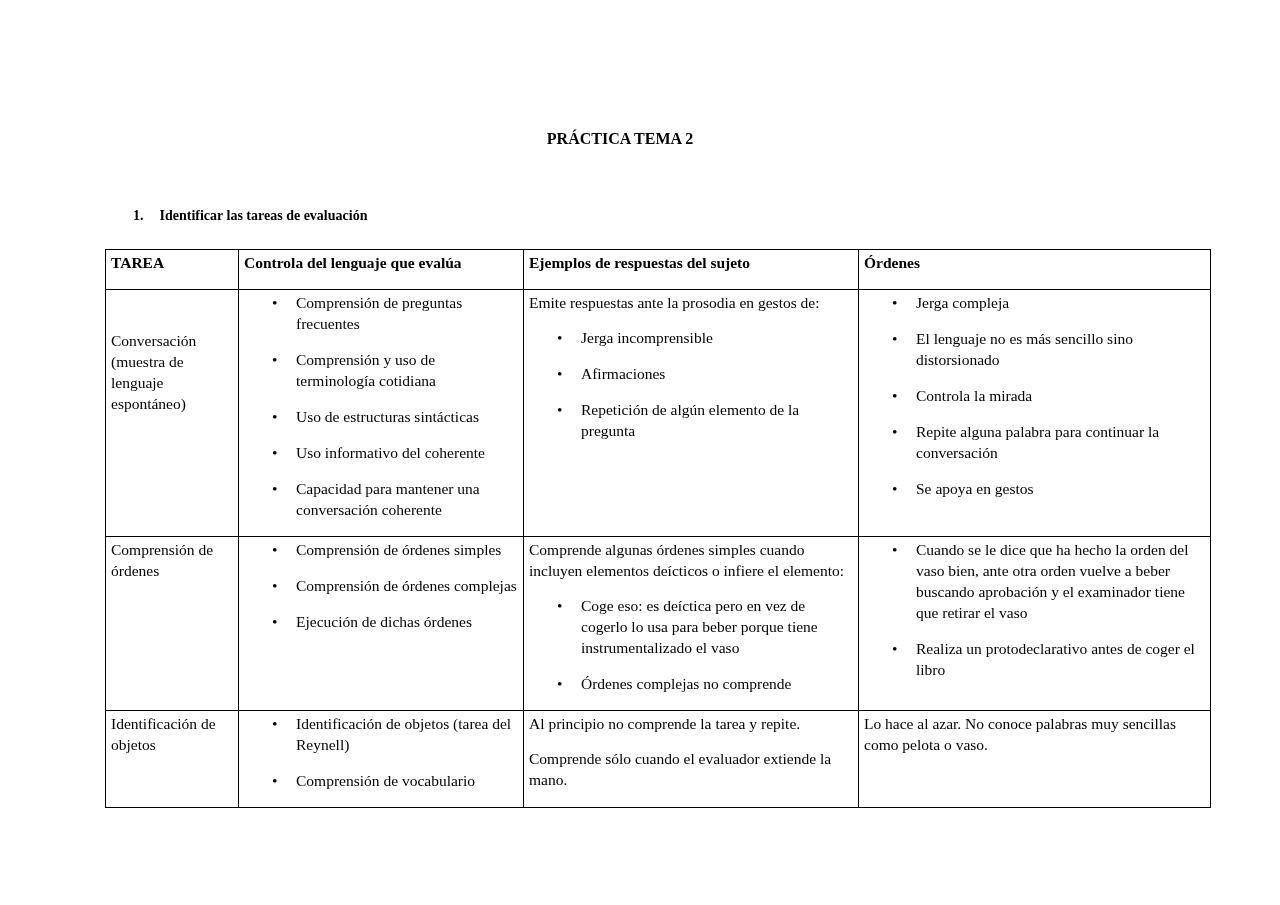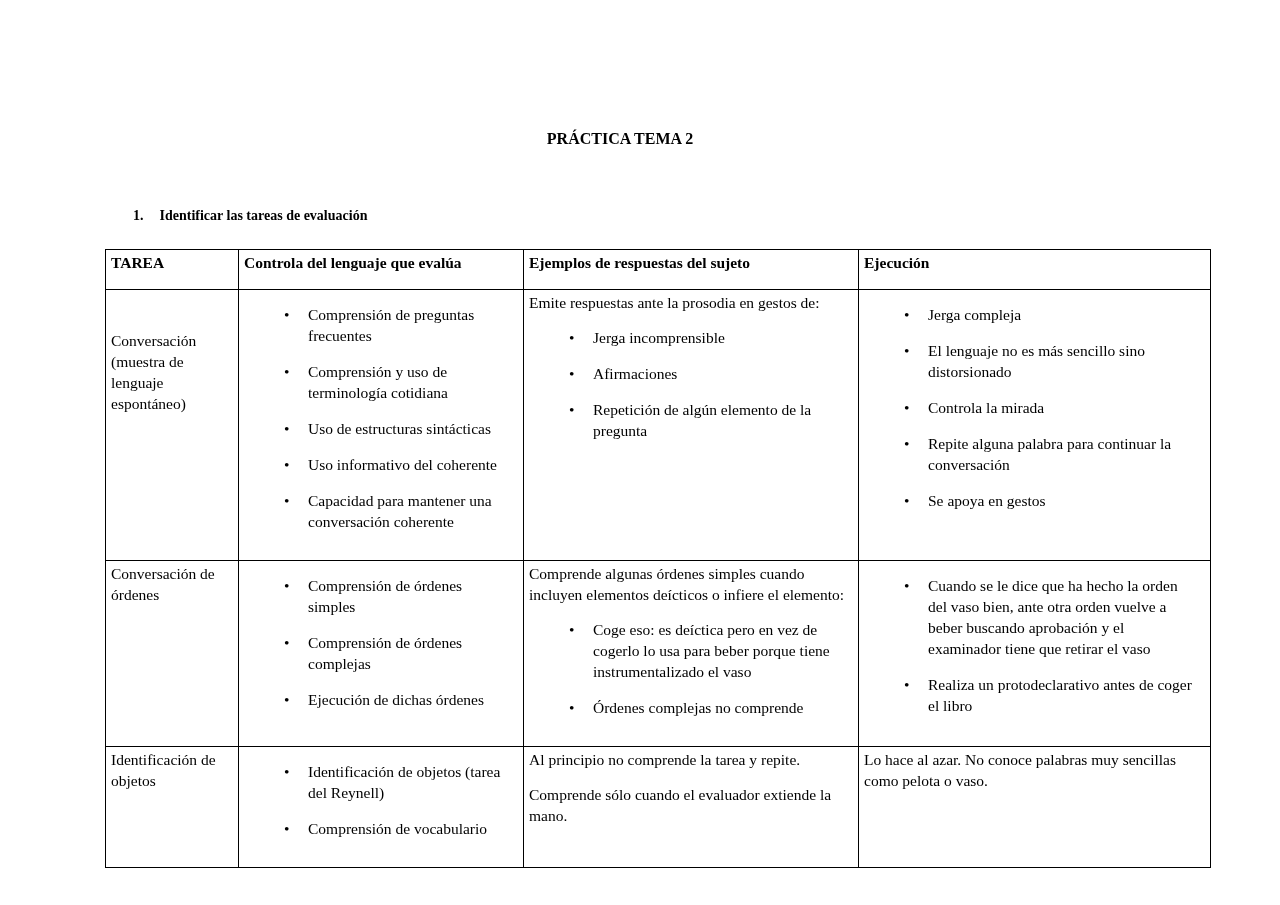--- a/index.html
+++ b/index.html
@@ -41,21 +41,21 @@
     font-size: 15.5px;
     line-height: 21px;
     text-align: left;
     overflow: hidden;
   }
   .eval-table th { font-weight: bold; height: 25px; }
   .eval-table td p { margin: 0 0 14px 0; }
   .eval-table td p:last-child { margin-bottom: 0; }
   .eval-table td ul {
     list-style: none;
-    margin: 12px;
+    margin: 0;
     padding: 0;
   }
   .eval-table td ul li {
     position: relative;
     padding-left: 52px;
     margin-bottom: 15px;
   }
   .eval-table td ul li:last-child { margin-bottom: 0; }
   .eval-table td ul li::before {
     content: "\2022";
@@ -82,21 +82,21 @@
       <col style="width:133px">
       <col style="width:285px">
       <col style="width:335px">
       <col style="width:352px">
     </colgroup>
     <thead>
       <tr>
         <th>TAREA</th>
         <th>Controla del lenguaje que evalúa</th>
         <th>Ejemplos de respuestas del sujeto</th>
-        <th>Ejecución</th>
+        <th>Órdenes</th>
       </tr>
     </thead>
     <tbody>
         <tr>
           <td>
             <p>Conversación (muestra de lenguaje espontáneo)</p>
           </td>
           <td>
             <ul>
               <li>Comprensión de preguntas frecuentes</li>
@@ -119,21 +119,21 @@
               <li>Jerga compleja</li>
               <li>El lenguaje no es más sencillo sino distorsionado</li>
               <li>Controla la mirada</li>
               <li>Repite alguna palabra para continuar la conversación</li>
               <li>Se apoya en gestos</li>
             </ul>
           </td>
         </tr>
         <tr>
           <td>
-            <p>Conversación de órdenes</p>
+            <p>Comprensión de órdenes</p>
           </td>
           <td>
             <ul>
               <li>Comprensión de órdenes simples</li>
               <li>Comprensión de órdenes complejas</li>
               <li>Ejecución de dichas órdenes</li>
             </ul>
           </td>
           <td>
             <p>Comprende algunas órdenes simples cuando incluyen elementos deícticos o infiere el elemento:</p>

